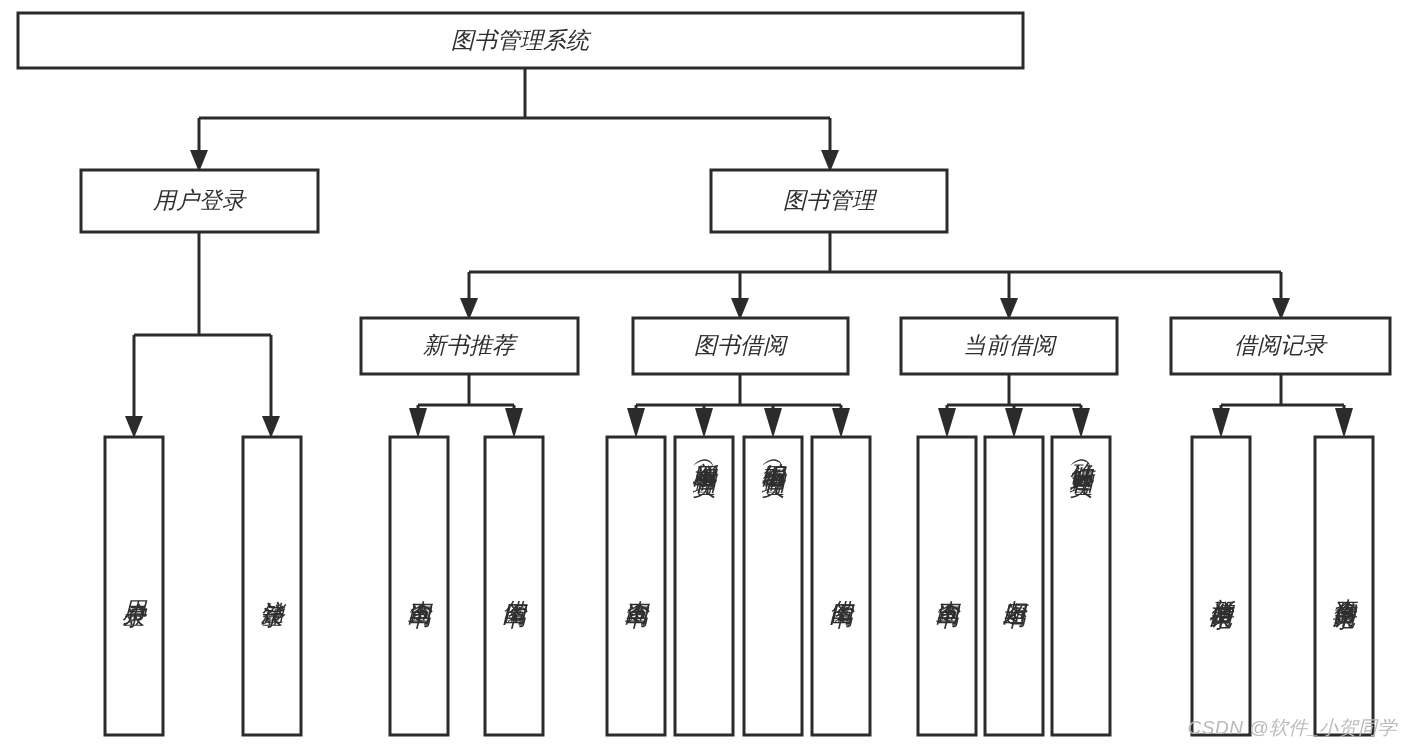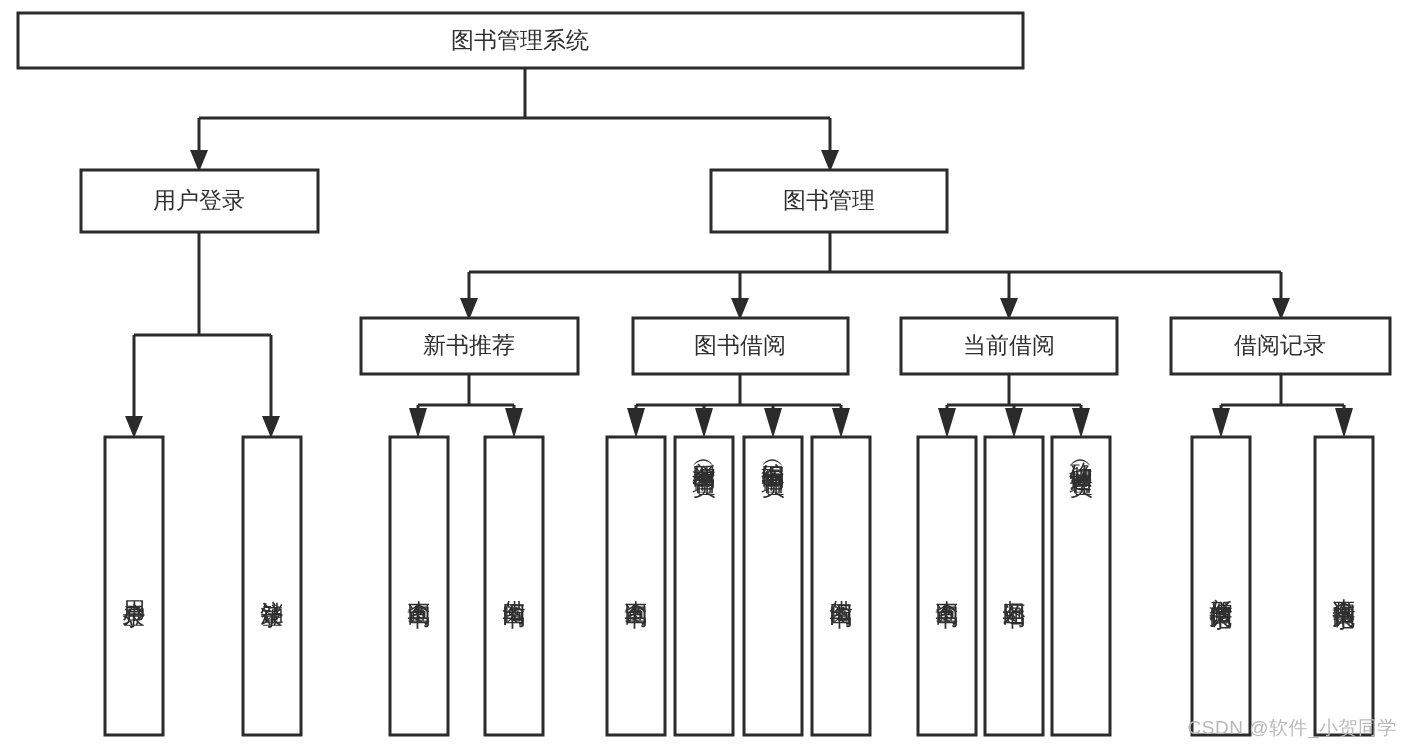--- a/index.html
+++ b/index.html
@@ -11,20 +11,21 @@
     width: 1405px;
     height: 747px;
     font-family: "Liberation Sans", "DejaVu Sans", sans-serif;
     overflow: hidden;
     position: relative;
   }
   #diagram-root {
     position: relative;
     width: 1405px;
     height: 747px;
+    font-style: italic;
   }
   svg.flow {
     position: absolute;
     top: 0;
     left: 0;
     width: 1405px;
     height: 747px;
   }
   .box-rect {
     fill: #ffffff;

